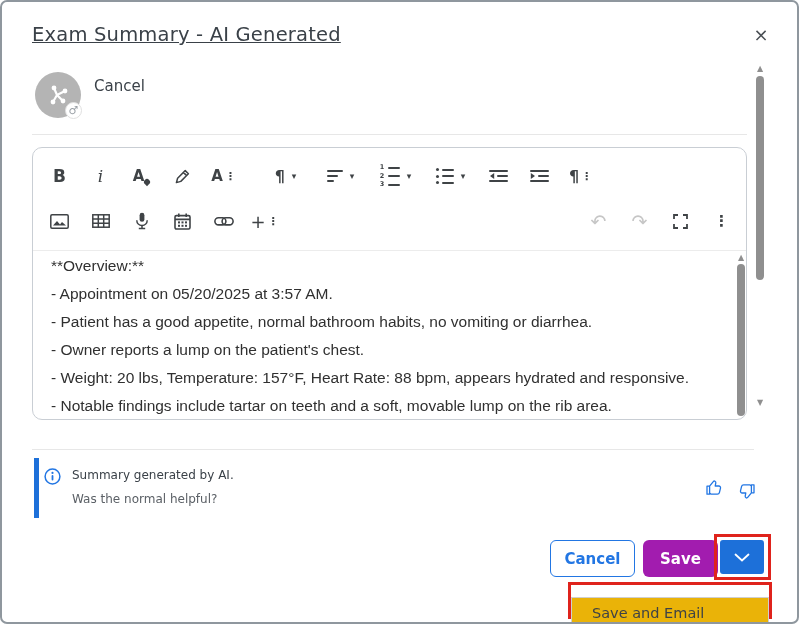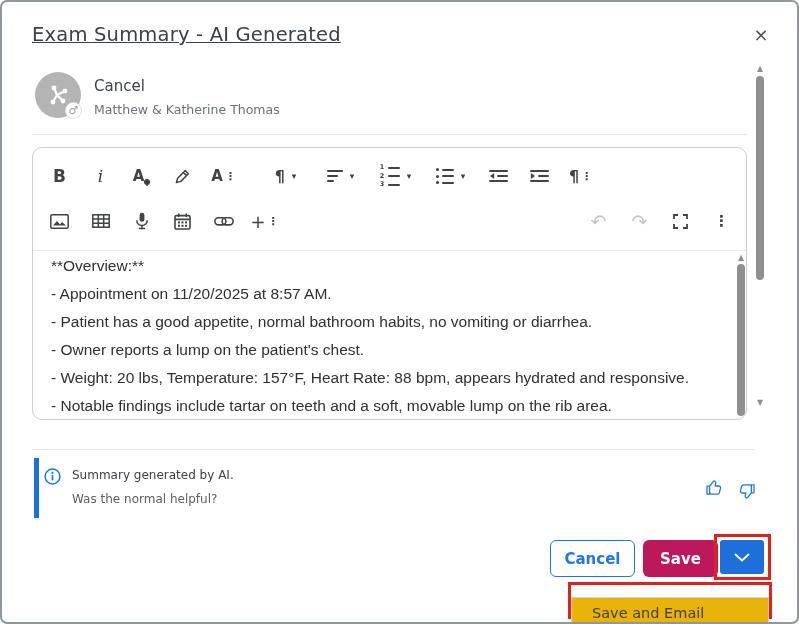--- a/index.html
+++ b/index.html
@@ -70,21 +70,21 @@
   .thumb-btn { position:absolute; width:24px; height:24px; background:none; border:none; cursor:pointer; }
   .thumb-up { left:703px; top:473px; }
   .thumb-down { left:735px; top:477px; }
 
   
   .regen { position:absolute; left:46px; top:546px; font-size:15.5px; font-weight:600; color:#2276e3;
            background:none; border:none; cursor:pointer; font-family:"DejaVu Sans",sans-serif; }
   .btn-cancel { position:absolute; left:548px; top:538px; width:85px; height:37px; background:#fff;
            border:1px solid #2276e3; border-radius:6px; color:#2276e3; font-size:15px; font-weight:700;
            cursor:pointer; font-family:"DejaVu Sans",sans-serif; }
-  .btn-save { position:absolute; left:641px; top:538px; width:75px; height:37px; background:#be185d;
+  .btn-save { position:absolute; left:641px; top:538px; width:75px; height:37px; background:#a21caf;
            border:none; border-radius:6px; color:#fff; font-size:15px; font-weight:700; cursor:pointer;
            font-family:"DejaVu Sans",sans-serif; }
   .btn-chevron { position:absolute; left:718px; top:538px; width:44px; height:34px; background:#1d70d9;
            border:none; border-radius:3px; cursor:pointer; display:flex; align-items:center; justify-content:center; }
   .anno1 { position:absolute; left:712px; top:532px; width:57px; height:46px;
            border:3px solid #df231c; pointer-events:none; }
   .anno2 { position:absolute; left:566px; top:580px; width:204px; height:37px; border:3px solid #df231c; }
   .dd-item { width:100%; height:100%; background:#eab308; border:1px solid #cfcfcf; display:flex;
            align-items:center; padding-left:20px; font-size:14.5px; color:#3f4346; cursor:pointer;margin-top:12px; }
   svg { display:block; }
@@ -109,21 +109,20 @@
           <circle cx="8" cy="20" r="2.4"></circle>
             <circle cx="9" cy="6" r="2.4"></circle>
           <circle cx="20" cy="9" r="2.4"></circle>
             <circle cx="18" cy="19" r="2.4"></circle>
         </g>
       </svg>
     </span>
   </div>
   <div class="gender-badge">♂</div>
   <div class="pet-name">Cancel</div>
-  <div class="owners">Matthew &amp; Katherine Thomas</div>
   <div class="divider d1"></div>
 
   <div class="editor">
     <div class="tb-row tb-r1">
       <div class="tbtn">
           <span class="glyph-b">B</span>
         </div>
       <div class="tbtn">
           <span class="glyph-i">i</span>
         </div>
@@ -275,21 +274,21 @@
       </div>
       <div class="tbtn">
           <span style="font-size:15px;font-weight:700">⋮</span>
         </div>
     </div>
 
     <div class="content-sep"></div>
 
     <div class="content">
       <div>**Overview:**</div>
-      <div>- Appointment on 11/20/2025 at 8:57 AM.</div>
+      <div>- Appointment on 05/20/2025 at 3:57 AM.</div>
       <div>- Patient has a good appetite, normal bathroom habits, no vomiting or diarrhea.</div>
       <div>- Owner reports a lump on the patient's chest.</div>
       <div>- Weight: 20 lbs, Temperature: 157°F, Heart Rate: 88 bpm, appears hydrated and responsive.</div>
       <div>- Notable findings include tartar on teeth and a soft, movable lump on the rib area.</div>
     </div>
   </div>
 
   <div class="sb-arrow inner-up" style="left:734px;top:251px;">▲</div>
   <div class="sb-thumb" style="left:735px;top:262px;height:152px;"></div>
 

